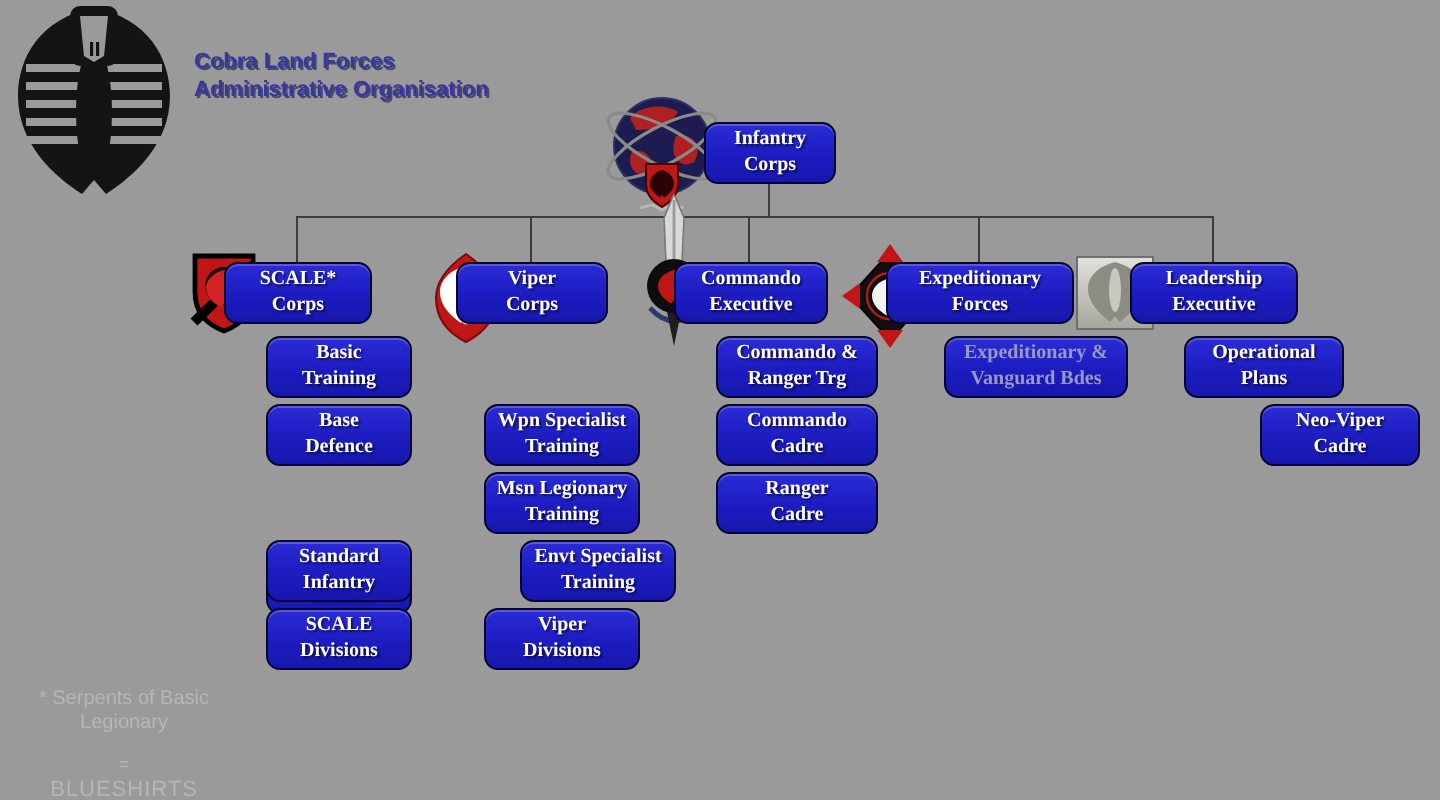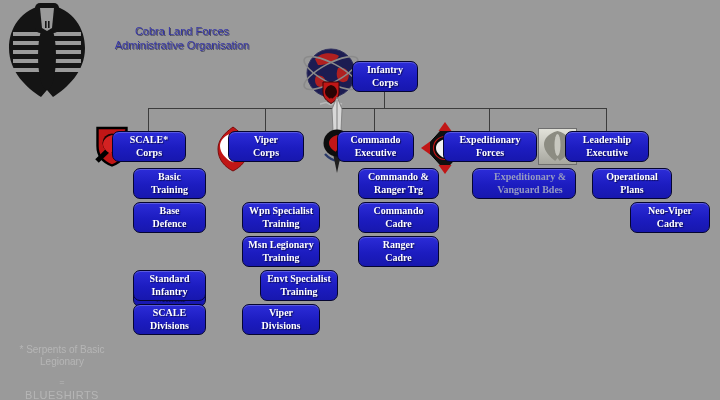--- a/index.html
+++ b/index.html
@@ -7,23 +7,23 @@
        font-family:"Liberation Sans",sans-serif;position:relative;}
   .slide{position:absolute;inset:0;width:720px;height:400px;background:#9a9a9a;}
   .abs{position:absolute;}
   .line{position:absolute;background:#3c3c3c;}
   .node{position:absolute;height:29px;border:1px solid #050530;border-radius:7px;
         background:linear-gradient(180deg,#2c2cd8 0%,#1c1cc0 55%,#1717ae 100%);
         color:#ffffff;font-size:10px;line-height:12.5px;font-weight:bold;
         display:flex;align-items:center;justify-content:center;text-align:center;
         white-space:pre-line;text-shadow:1px 1px 1px rgba(0,0,20,0.6);
         box-shadow:inset 0 1px 0 rgba(255,255,255,0.22);font-family:Liberation Serif, serif;}
-  .node.muted{color:#969ac2;text-shadow:none;padding-left:12px;}
-  .title{position:absolute;left:97px;top:24px;width:170px;text-align:center;
-         color:#3636a6;font-size:11px;font-weight:normal;line-height:14px;
+  .node.muted{color:#969ac2;text-shadow:none;}
+  .title{position:absolute;left:97px;top:24px;width:170px;text-align:left;
+         color:#3636a6;font-size:11px;font-weight:bold;line-height:14px;
          text-shadow:1px 1px 0 rgba(10,10,40,0.55);}
   .footnote{position:absolute;left:8px;top:344px;width:108px;text-align:center;
             color:#b6b6b6;font-size:10px;line-height:12px;}
   .footnote .fn3{margin-top:8px;font-size:9px;}
   .footnote .fn4{font-size:11px;letter-spacing:0.5px;margin-top:1px;}
   svg{display:block;}
 </style>
 </head>
 <body>
 

